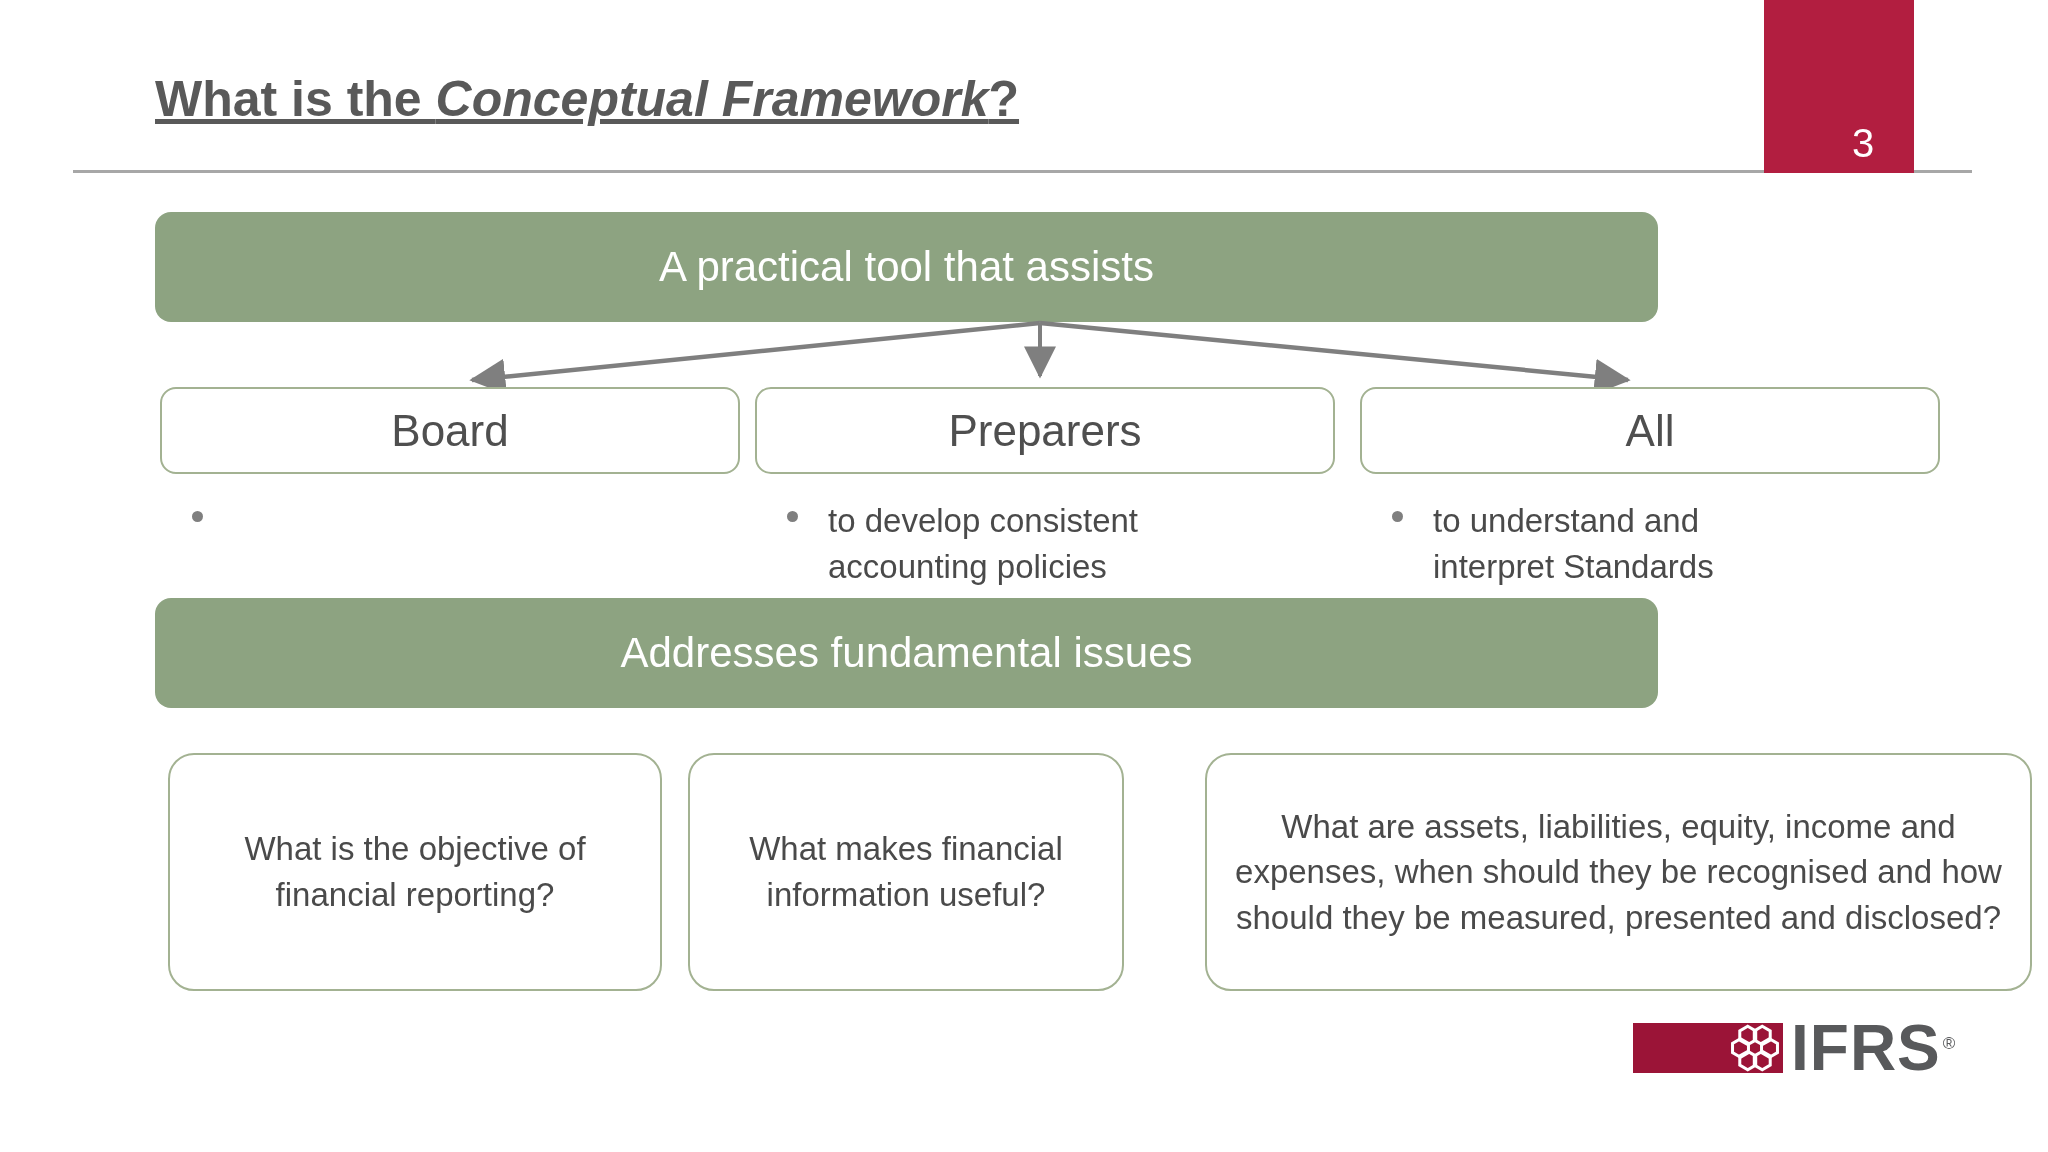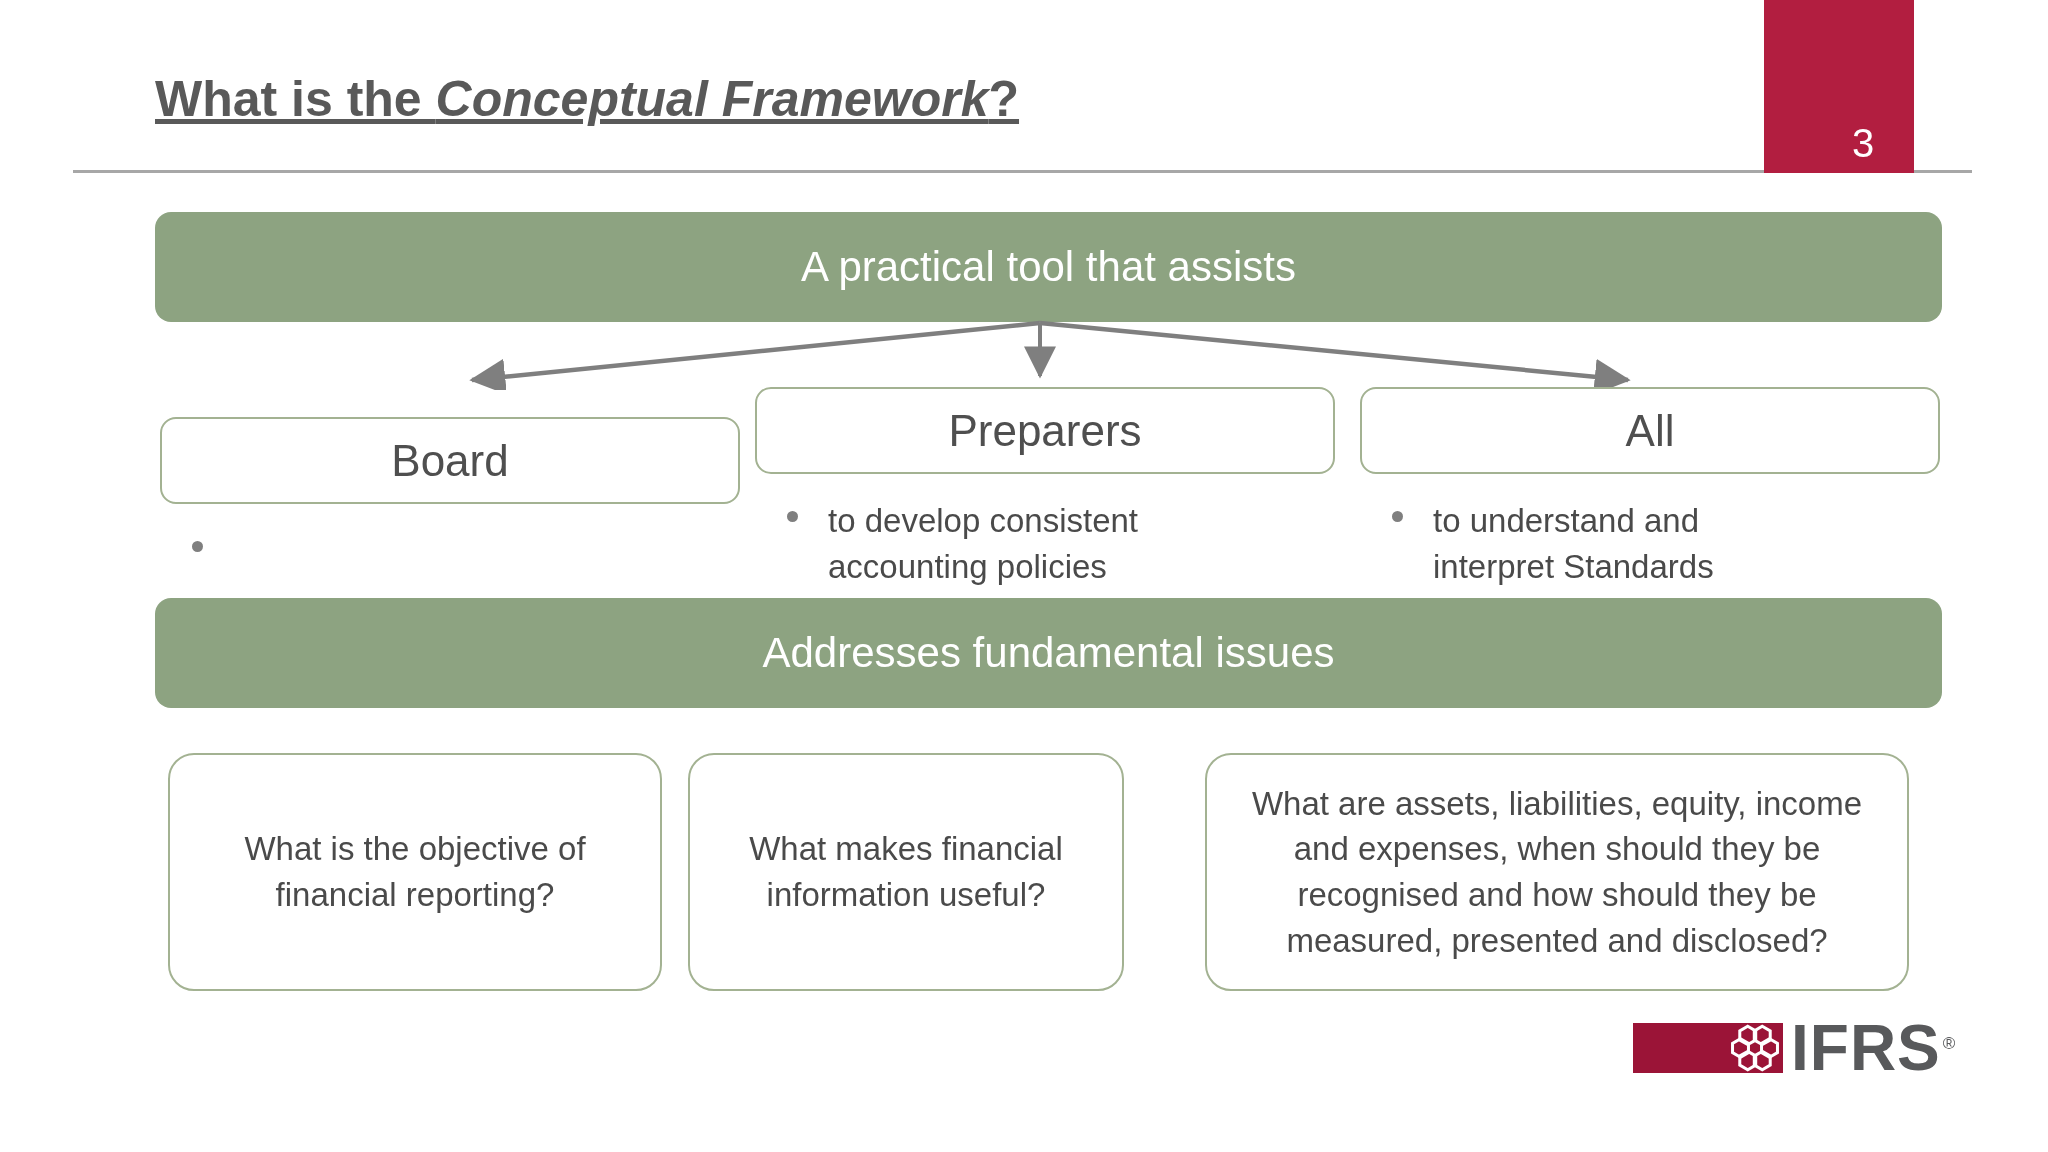--- a/index.html
+++ b/index.html
@@ -30,33 +30,33 @@
   
   .page-tab{
     position:absolute; left:1764px; top:0; width:150px; height:173px;
     background:var(--crimson); display:flex; align-items:flex-end; justify-content:center;
     padding-bottom:10px; padding-left:48px;
   }
   .page-tab .num{color:#ffffff; font-size:40px; line-height:1;}
 
   
   .banner{
-    position:absolute; left:155px; width:1787px; height:110px; border-radius:16px;
+    position:absolute; left:155px; width:1503px; height:110px; border-radius:16px;
     background:var(--sage); display:flex; align-items:center; justify-content:center;
   }
   .banner.top{top:212px;}
   .banner.mid{top:598px;}
   .banner span{color:#ffffff; font-size:42px;}
 
   
   .arrows{position:absolute; left:0; top:318px; width:2048px; height:72px;}
 
   
   .audience-col{position:absolute; top:387px; width:580px;}
-  .audience-col.c0{left:160px;margin-top:30px;}
+  .audience-col.c0{left:160px;}
   .audience-col.c1{left:755px;}
   .audience-col.c2{left:1360px;}
   .audience-box{
     height:87px; background:#ffffff; border:2px solid var(--sage-border); border-radius:16px;
     display:flex; align-items:center; justify-content:center;
   }
   .audience-box span{font-size:44px; color:#4F4F4F;}
   .bullet-item{display:flex; margin-top:24px; padding-left:32px;}
   .bullet-dot{
     flex:0 0 auto; width:11px; height:11px; border-radius:50%;
@@ -69,21 +69,21 @@
 
   
   .question-box{
     position:absolute; top:753px; height:238px; background:#ffffff;
     border:2px solid var(--sage-border); border-radius:26px;
     display:flex; align-items:center; justify-content:center; text-align:center;
     padding:0 28px; color:var(--text-gray); font-size:33px; line-height:1.38;
   }
   .question-box.q0{left:168px; width:494px;}
   .question-box.q1{left:688px; width:436px;}
-  .question-box.q2{left:1205px; width:704px;}
+  .question-box.q2{left:1205px; width:827px;}
 
   
   .logo{
     position:absolute; left:1633px; top:1023px; height:50px;
     display:flex; align-items:center;
   }
   .logo-flag{
     position:relative; width:150px; height:50px; background:var(--logo-red);
   }
   .hexflower{position:absolute; right:2px; top:50%; transform:translateY(-50%);}

